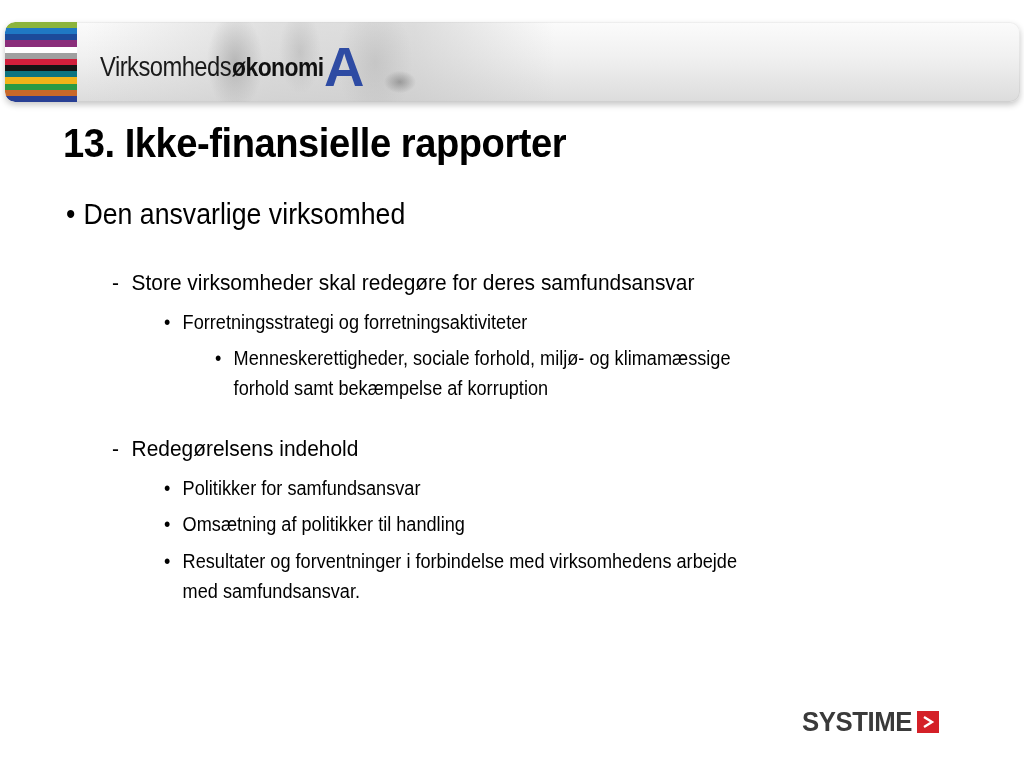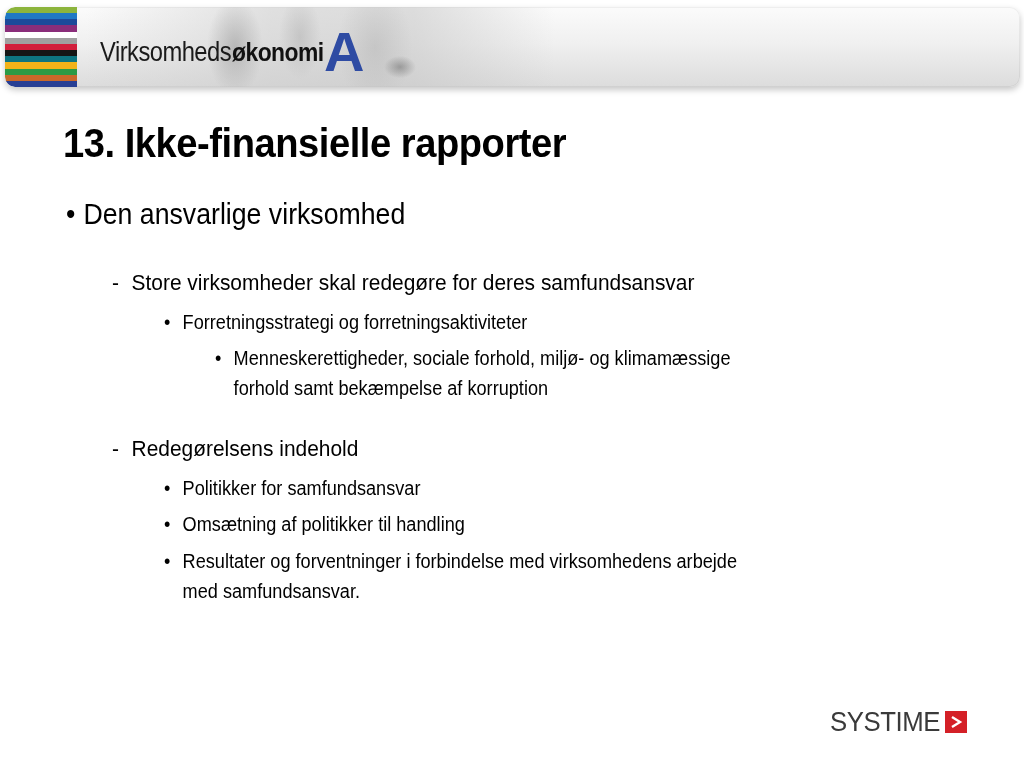--- a/index.html
+++ b/index.html
@@ -4,21 +4,21 @@
 <style>
   html, body { margin: 0; padding: 0; }
   body {
     width: 1024px; height: 768px; position: relative; overflow: hidden;
     background: #ffffff;
     font-family: "Liberation Sans", "DejaVu Sans", sans-serif;
     color: #000;
   }
   
   .banner {
-    position: absolute; left: 5px; top: 7px; width: 1015px; height: 80px;
+    position: absolute; left: 5px; top: 22px; width: 1015px; height: 80px;
     border-radius: 10px;
     background: linear-gradient(180deg, #fbfbfb 0%, #f0f0f0 45%, #dcdcdc 100%);
     box-shadow: 0 3px 6px rgba(0,0,0,0.22), inset 0 0 0 1px rgba(0,0,0,0.05);
     overflow: hidden;
   }
   .banner-photo {
     position: absolute; left: 80px; top: 0; width: 470px; height: 80px;
     background:
       radial-gradient(ellipse 40px 70px at 150px 40px, rgba(150,150,150,0.55), rgba(150,150,150,0) 70%),
       radial-gradient(ellipse 30px 60px at 215px 30px, rgba(170,170,170,0.45), rgba(170,170,170,0) 70%),
@@ -66,22 +66,22 @@
   .lvl3 { left: 164px; font-size: 19.5px; line-height: 30px; transform: scaleX(0.93); transform-origin: left top; }
   .lvl4 { left: 215px; font-size: 19.5px; line-height: 30px; transform: scaleX(0.93); transform-origin: left top; }
   .marker { display: inline-block; }
   .lvl1 .marker { width: 19px; }
   .lvl2 .marker { width: 21px; }
   .lvl3 .marker { width: 20px; }
   .lvl4 .marker { width: 20px; }
   .cont { padding-left: 20px; }
   
   .systime {
-    position: absolute; left: 830px; top: 707px; height: 30px;
-    display: flex; align-items: flex-start;
+    position: absolute; left: 802px; top: 707px; height: 30px;
+    display: flex; align-items: flex-start; font-weight: bold;
   }
   .systime-text {
     font-size: 28px; color: #3a3a3a; letter-spacing: -0.5px;
     transform: scaleX(0.92); transform-origin: left center;
     line-height: 30px;
   }
   .systime-arrow {
     position: absolute; left: 115px; top: 4px;
     width: 22px; height: 22px; background: #d42027;
     display: flex; align-items: center; justify-content: center;

